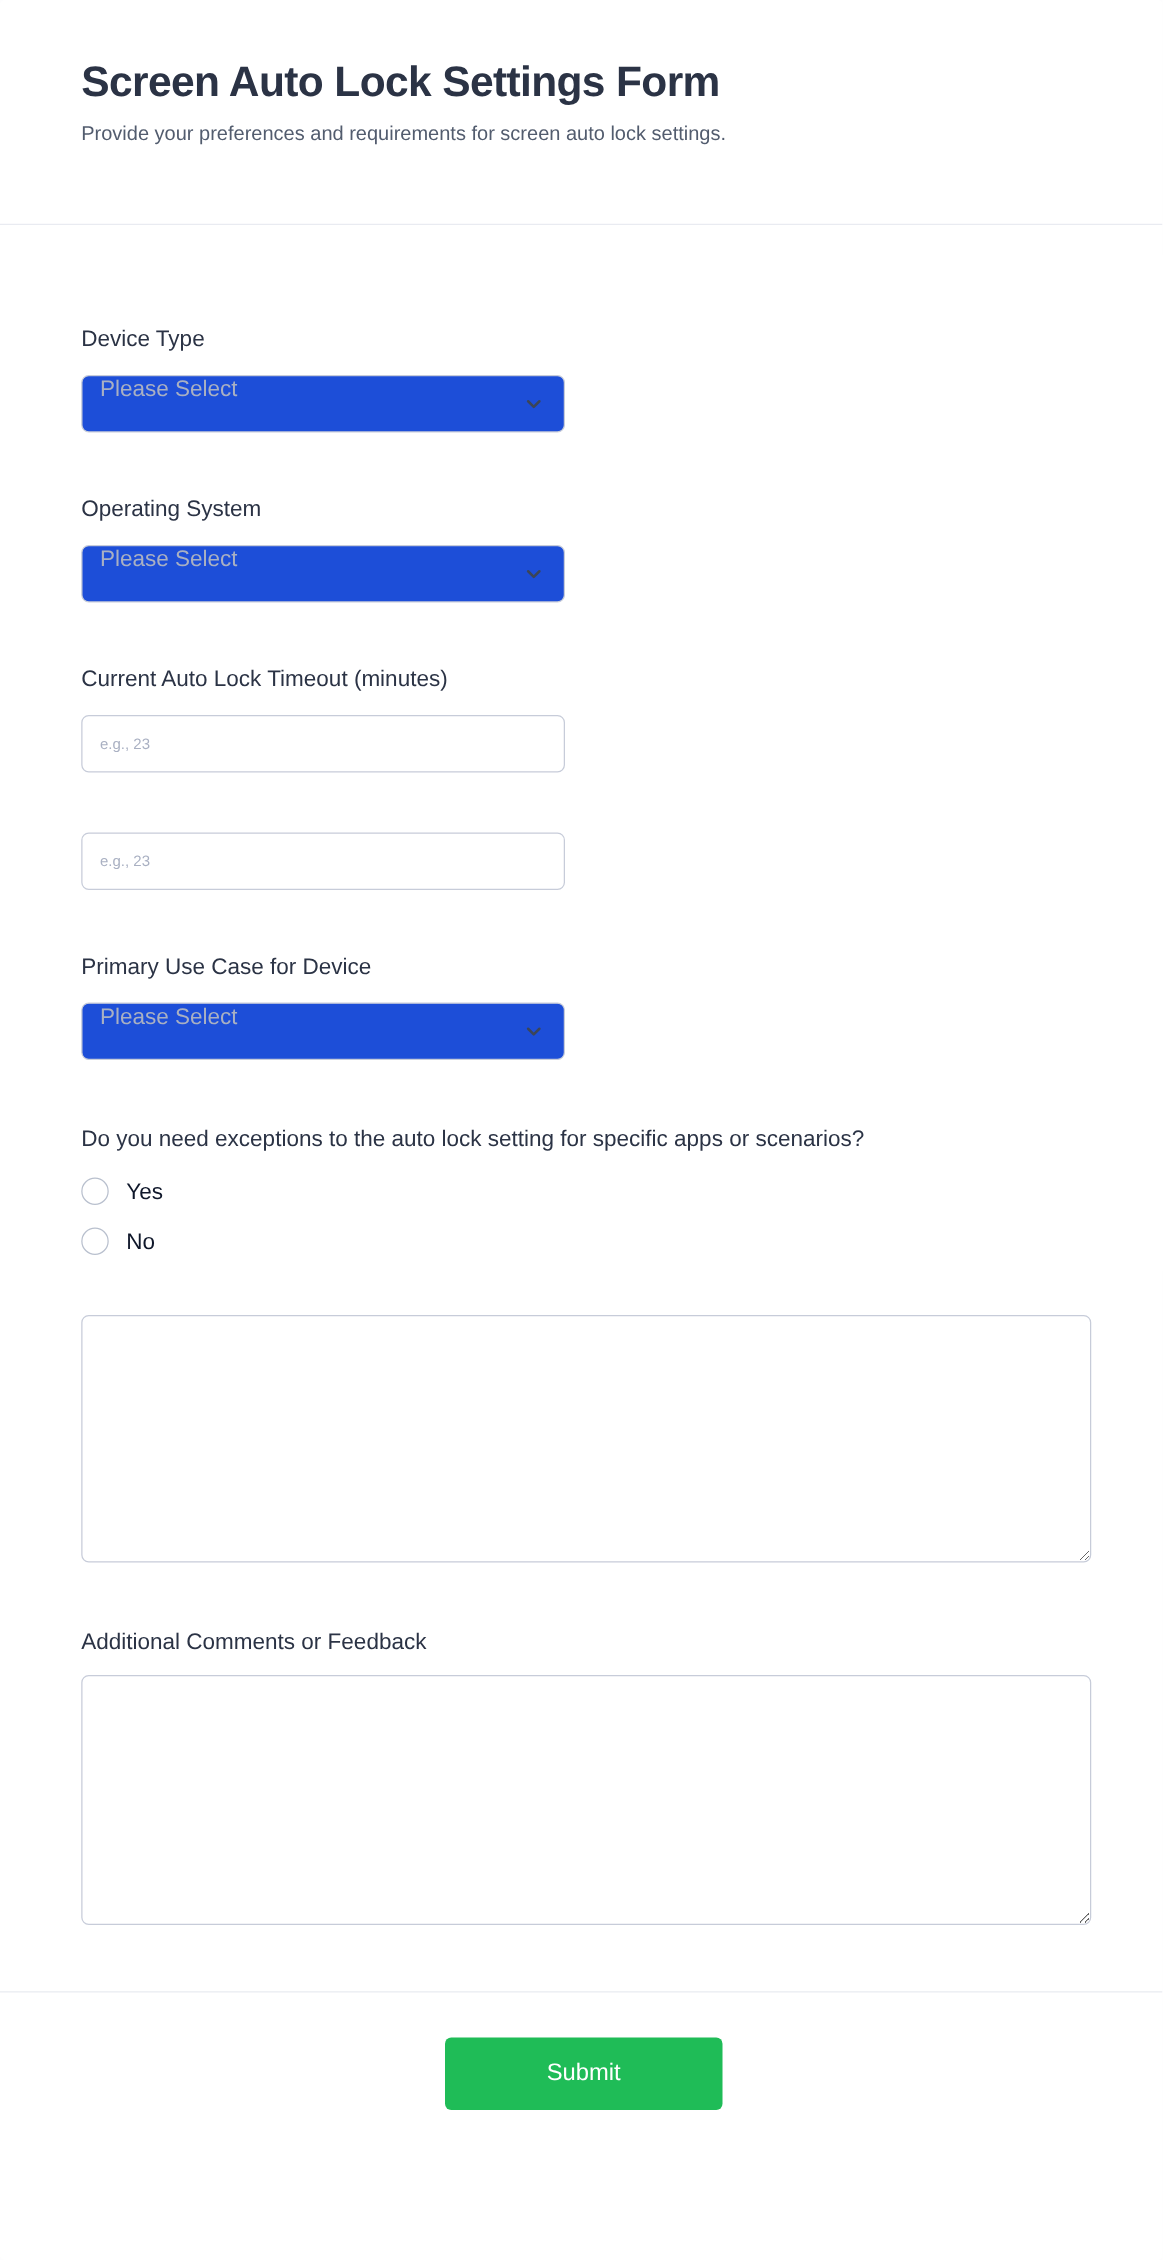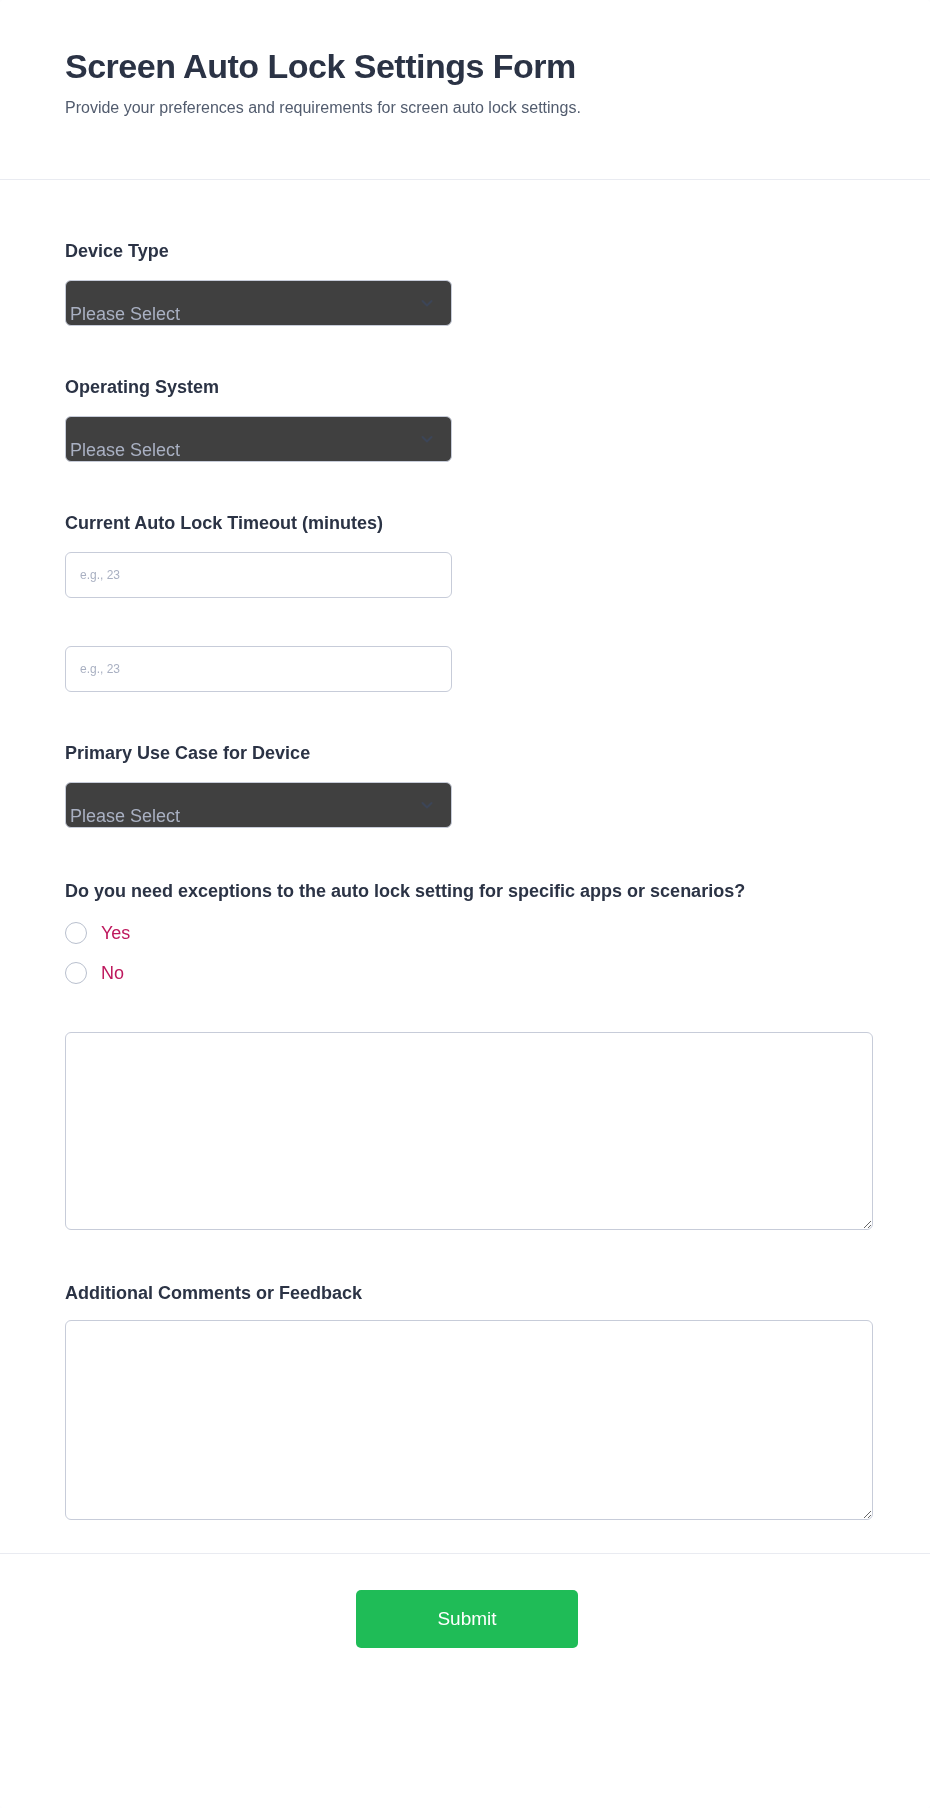--- a/index.html
+++ b/index.html
@@ -6,21 +6,21 @@
   html, body {
     width: 930px; height: 1808px;
     background: #fdfdfe;
     font-family: "Liberation Sans", sans-serif;
     overflow: hidden;
   }
   .card {
     width: 930px; height: 1808px;
     background: #ffffff;
     border-radius: 4px;
-    display: flex; flex-direction: column;
+    display: flex; flex-direction: column; gap: 20px;
   }
   
   .form-header {
     padding: 44px 57px 0 65px;
     height: 180px;
     border-bottom: 1px solid #e9ebf1;
   }
   .form-title {
     font-size: 34px;
     font-weight: 700;
@@ -37,34 +37,34 @@
   
   .form-body { padding: 0 57px 0 65px; }
   .field-group { margin-top: 48px; }
   .field-group.first { margin-top: 58px; }
   .field-group.radio-group { margin-top: 50px; }
   .field-group.comments-group { margin-top: 50px; }
   .field-group.ifyes-group { margin-top: 46px; }
   .field-label {
     display: block;
     font-size: 18px;
-    font-weight: 700;
+    font-weight: 400;
     color: #2b3345;
     line-height: 26px;
     margin-bottom: 16px;
   }
   .field-label.wrap-narrow { max-width: 745px; margin-bottom: 16px; }
   .select-box {
     position: relative;
     width: 387px; height: 46px;
     border: 1px solid #c7ccd9;
     border-radius: 6px;
-    background: #404040;
-    display: flex; align-items: flex-end;
-    padding: 0 40px 0 4px;
+    background: #1d4ed8;
+    display: flex; align-items: flex-start;
+    padding: 0 40px 0 14px;
     cursor: pointer;
   }
   .select-placeholder {
     font-size: 18px;
     color: #a9b0c2;
     white-space: nowrap; overflow: hidden;
   }
   .select-box svg {
     position: absolute;
     right: 16px; top: 50%;
@@ -94,21 +94,21 @@
   .radio-circle {
     width: 22px; height: 22px;
     border: 1.5px solid #b9c0ce;
     border-radius: 50%;
     background: #ffffff;
     flex: 0 0 auto;
   }
   .radio-text {
     margin-left: 14px;
     font-size: 18px;
-    color: #be185d;
+    color: #0f172a;
   }
   
   .area-input {
     display: block;
     width: 808px; height: 198px;
     border: 1px solid #c7ccd9;
     border-radius: 6px;
     padding: 10px 14px;
     font-size: 18px;
     color: #2b3345;

